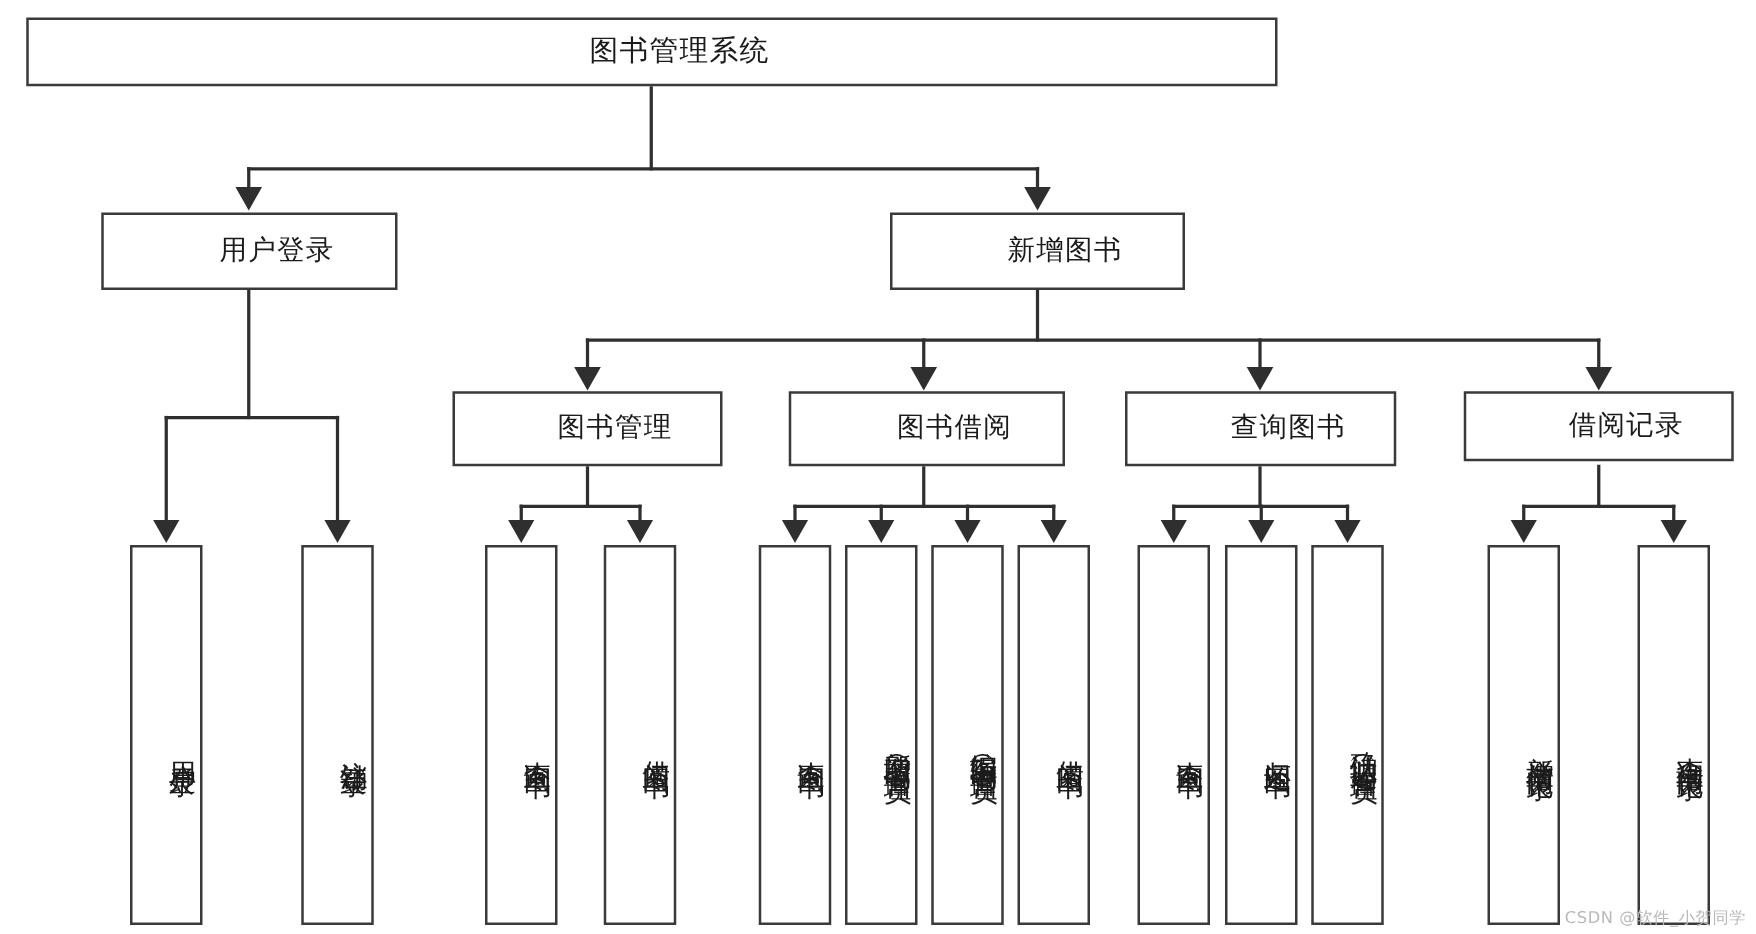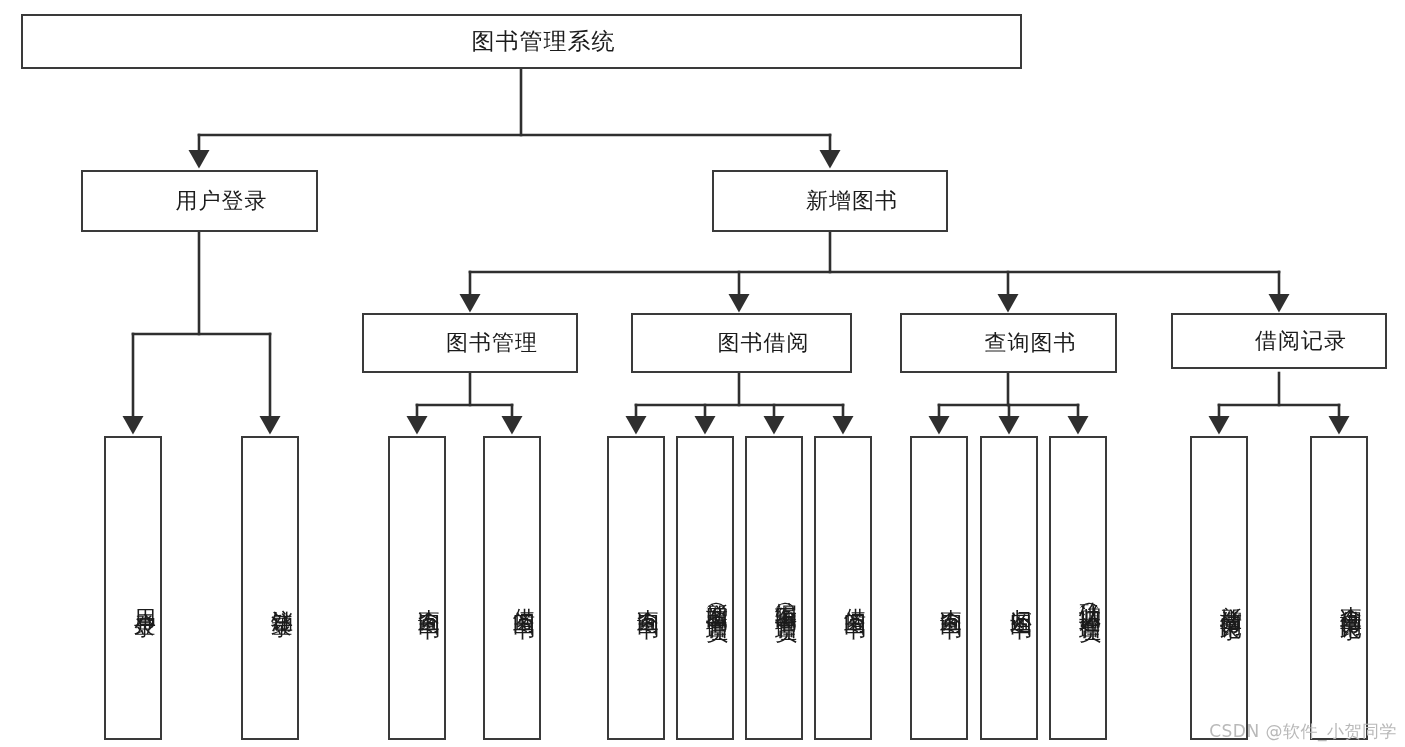--- a/index.html
+++ b/index.html
@@ -56,21 +56,21 @@
     text-orientation: upright;
     white-space: nowrap;
   }
   #root-node {
     font-size: 23px;
   }
   #watermark {
     position: absolute;
     right: 8px;
     bottom: 4px;
-    font-size: 17px;
+    font-size: 13px;
     color: #b9b9b9;
     z-index: 5;
     white-space: nowrap;
     letter-spacing: 0.5px;
   }
 </style>
 </head>
 <body>
 
 <div id="diagram-root">

